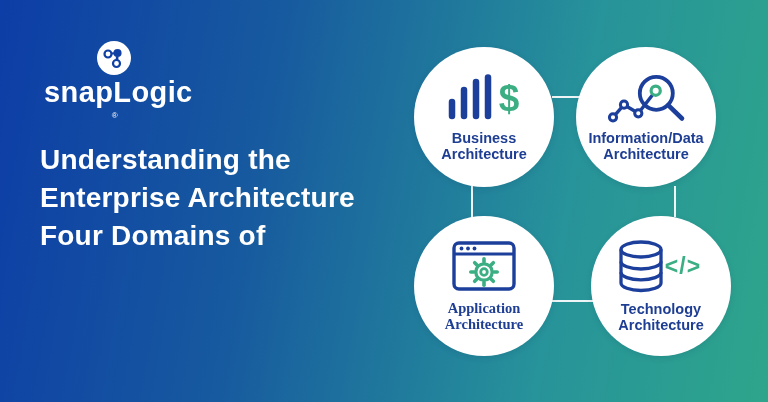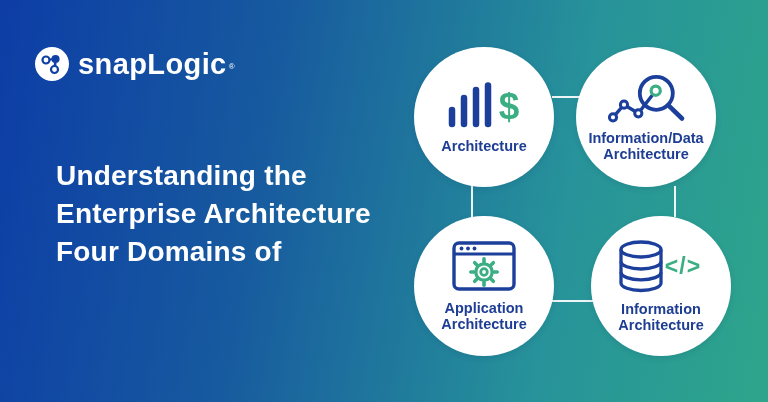--- a/index.html
+++ b/index.html
@@ -5,30 +5,30 @@
   html,body{margin:0;padding:0;}
   .canvas{
     position:relative;
     width:768px;height:402px;
     overflow:hidden;
     background:linear-gradient(100deg,#0d3da6 0%,#175a9f 34%,#27939a 72%,#2ea58b 100%);
     font-family:"Liberation Sans",sans-serif;
   }
 
   
-  .logo{position:absolute;left:35px;top:47px;display:flex;align-items:center;}
+  .logo{position:absolute;left:35px;top:41px;display:flex;align-items:center;flex-direction:column;}
   .logo-mark{width:34px;height:34px;display:block;}
   .logo-word{color:#ffffff;font-size:29px;font-weight:600;letter-spacing:.4px;margin-left:9px;line-height:34px;}
   .logo-reg{color:#ffffff;font-size:8px;vertical-align:top;position:relative;top:2px;margin-left:2px;font-weight:400;}
 
   
   .heading{
     position:absolute;left:40px;top:141px;width:380px;
     color:#ffffff;font-size:28px;font-weight:700;line-height:38px;
-    letter-spacing:.2px;margin:16px;
+    letter-spacing:.2px;margin:0;
   }
   .heading span{display:block;}
 
   
   .connector{position:absolute;background:#eef5f6;}
   .conn-h{height:2px;width:41px;}
   .conn-v{width:2px;height:31px;}
 
   .domain-circle{
     position:absolute;width:140px;height:140px;border-radius:50%;
@@ -79,20 +79,21 @@
     <svg class="domain-icon" width="82" height="50" viewBox="0 0 82 50">
       <g class="ic-navy" stroke-width="6.5" stroke-linecap="round">
         <line x1="9" y1="29" x2="9" y2="43"></line>
         <line x1="21" y1="17" x2="21" y2="43"></line>
         <line x1="33" y1="9" x2="33" y2="43"></line>
         <line x1="45" y1="4.5" x2="45" y2="43"></line>
       </g>
       <text class="glyph-green" x="66" y="38" font-size="37" text-anchor="middle">$</text>
     </svg>
     <div class="domain-label">
+      <span>Business</span>
       <span>Architecture</span>
     </div>
   </div>
 
   <div class="domain-circle" style="left:576px;top:47px;">
     <svg class="domain-icon" width="80" height="50" viewBox="0 0 80 50">
       <g class="ic-navy" stroke-width="3.4" fill="none">
         <polyline points="7,44.3 18,31.7 32.3,40.3 49.7,17.7"></polyline>
       </g>
       <circle cx="50.3" cy="20.3" r="16.5" fill="none" class="ic-navy" stroke-width="3.8"></circle>
@@ -101,21 +102,21 @@
       <circle cx="18" cy="31.7" r="3.6" fill="#ffffff" class="ic-navy" stroke-width="3"></circle>
       <circle cx="32.3" cy="40.3" r="3.6" fill="#ffffff" class="ic-navy" stroke-width="3"></circle>
       <circle cx="49.7" cy="17.7" r="4.6" fill="#ffffff" class="ic-green" stroke-width="3.2"></circle>
     </svg>
     <div class="domain-label">
       <span>Information/Data</span>
       <span>Architecture</span>
     </div>
   </div>
 
-  <div class="domain-circle" style="left:414px;top:216px;">
+  <div class="domain-circle" style="left:414px;top:216px;font-family:Liberation Serif, serif;">
     <svg class="domain-icon" width="64" height="52" viewBox="0 0 64 52">
       <rect x="2" y="2" width="60" height="46" rx="5" fill="none" class="ic-navy" stroke-width="3.4"></rect>
       <line x1="2" y1="13" x2="62" y2="13" class="ic-navy" stroke-width="2.8"></line>
       <g fill="#1c3f9c">
         <circle cx="9.5" cy="7.5" r="1.9"></circle>
         <circle cx="16" cy="7.5" r="1.9"></circle>
         <circle cx="22.5" cy="7.5" r="1.9"></circle>
       </g>
       <circle cx="32" cy="31" r="8.2" fill="none" class="ic-green" stroke-width="3.3"></circle>
       <circle cx="32" cy="31" r="3.3" fill="none" class="ic-green" stroke-width="2.8"></circle>
@@ -142,18 +143,18 @@
         <ellipse cx="22" cy="9.5" rx="20" ry="7.5"></ellipse>
         <path d="M2 9.5 V43"></path>
         <path d="M42 9.5 V43"></path>
         <path d="M2 43 A20 7.5 0 0 0 42 43"></path>
         <path d="M2 21.5 A20 7.5 0 0 0 42 21.5"></path>
         <path d="M2 32.3 A20 7.5 0 0 0 42 32.3"></path>
       </g>
       <text class="glyph-green" x="64" y="34" font-size="23" letter-spacing="1" text-anchor="middle">&lt;/&gt;</text>
     </svg>
     <div class="domain-label">
-      <span>Information</span>
+      <span>Technology</span>
       <span>Architecture</span>
     </div>
   </div>
 
 </div>
 
 </body></html>

